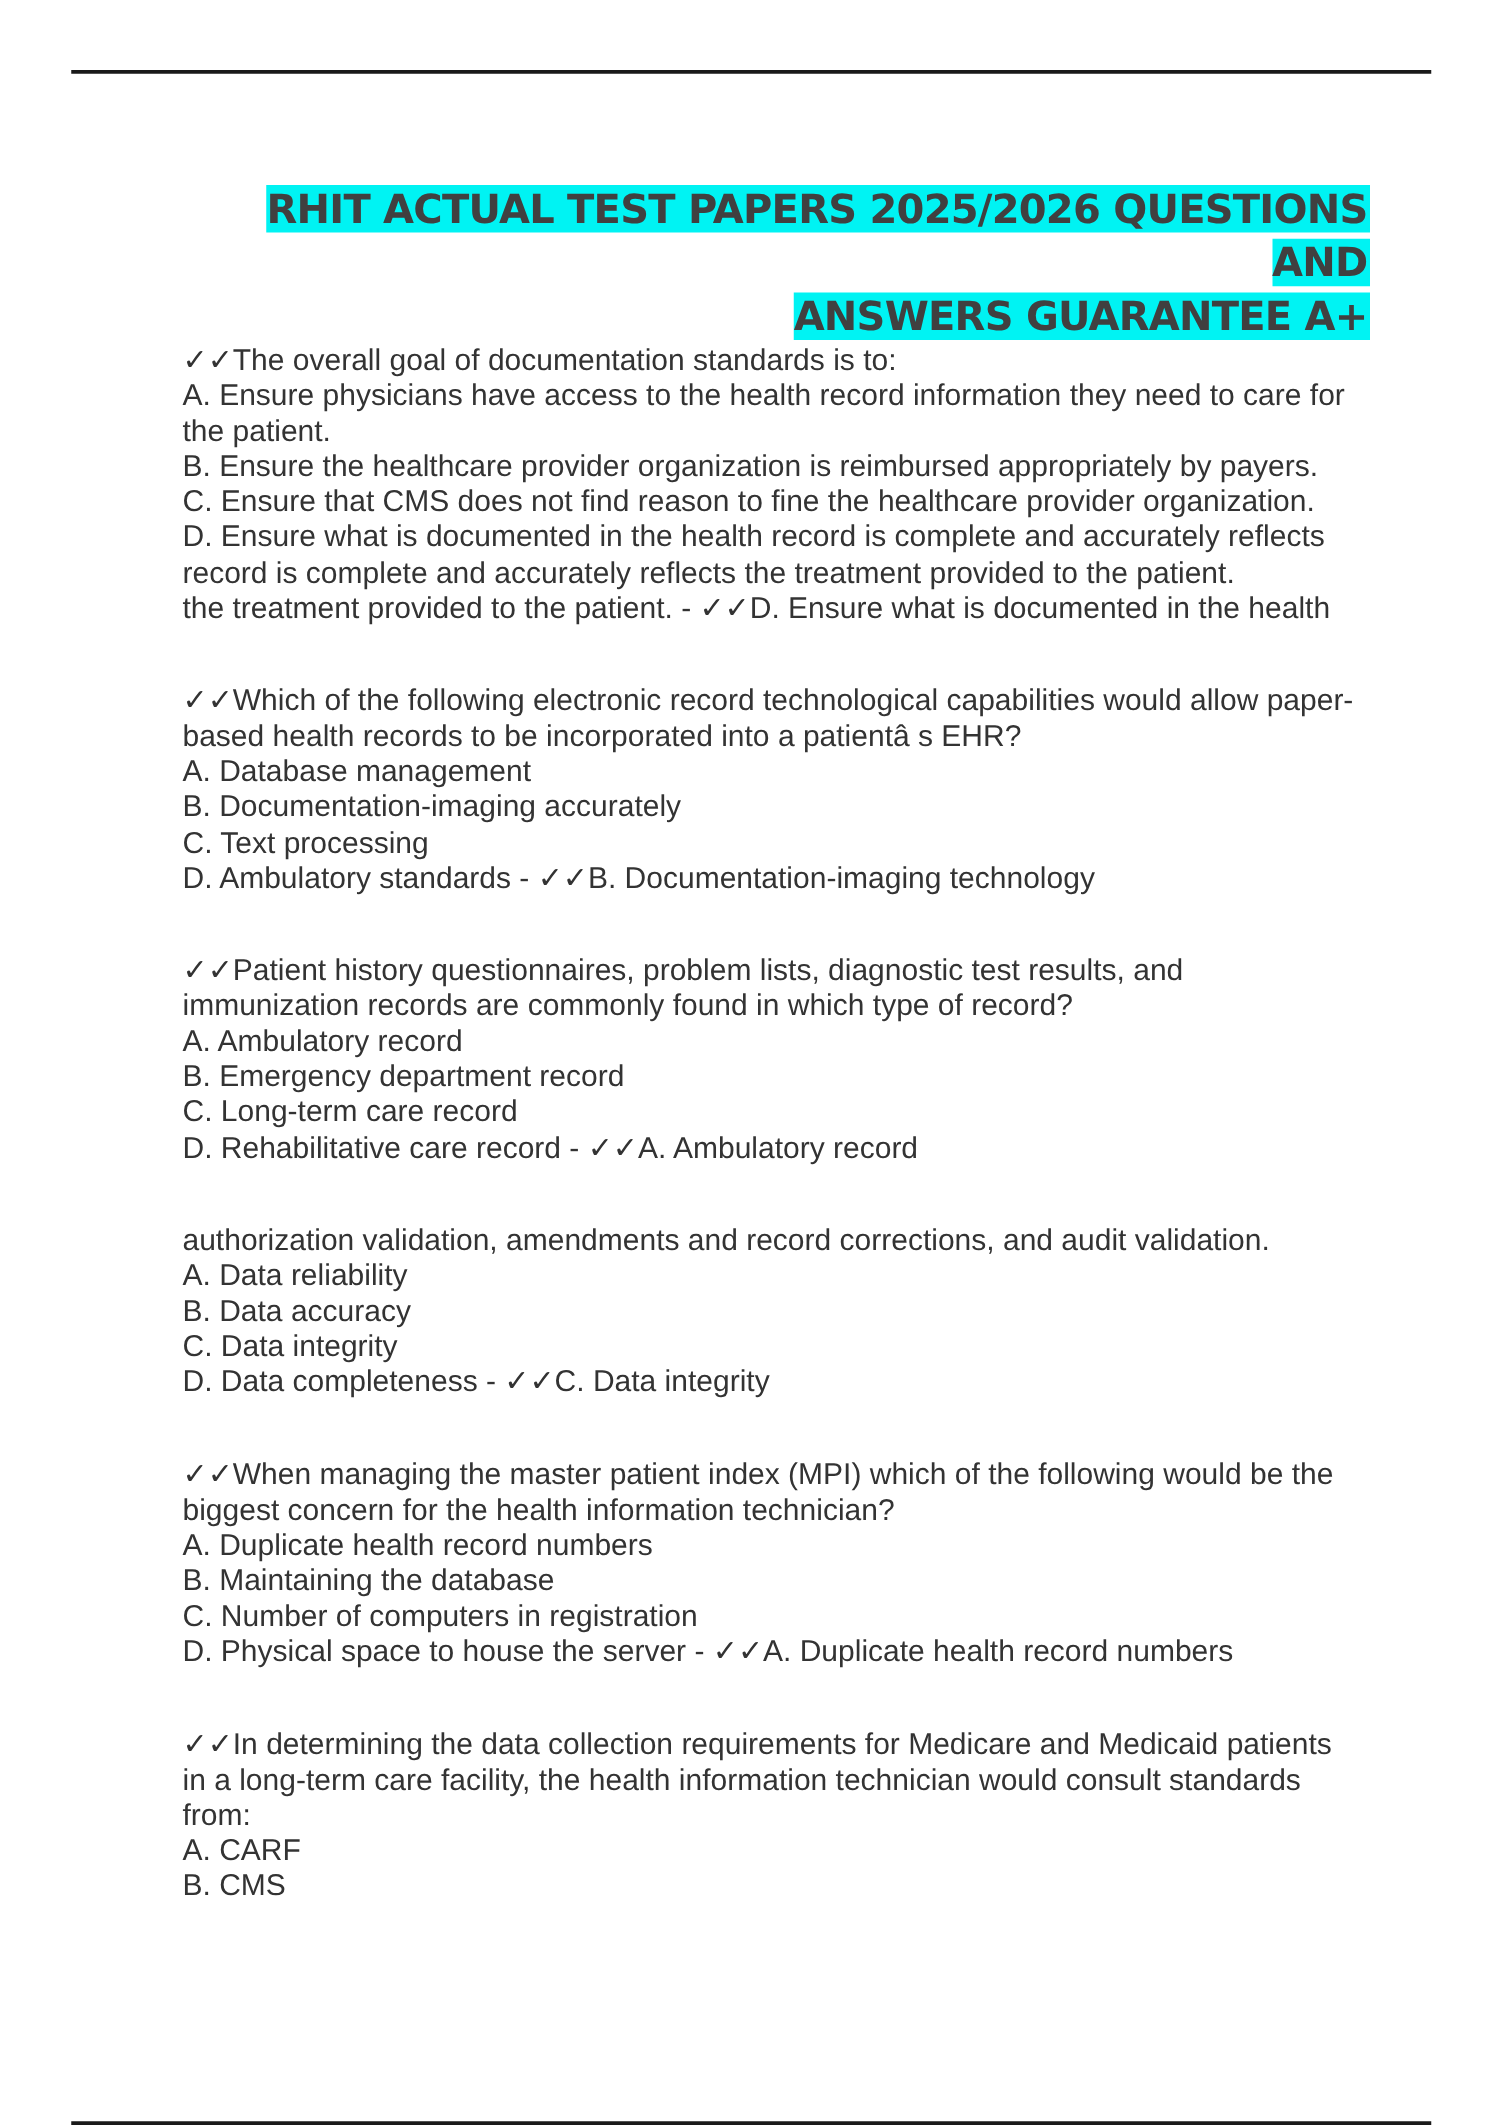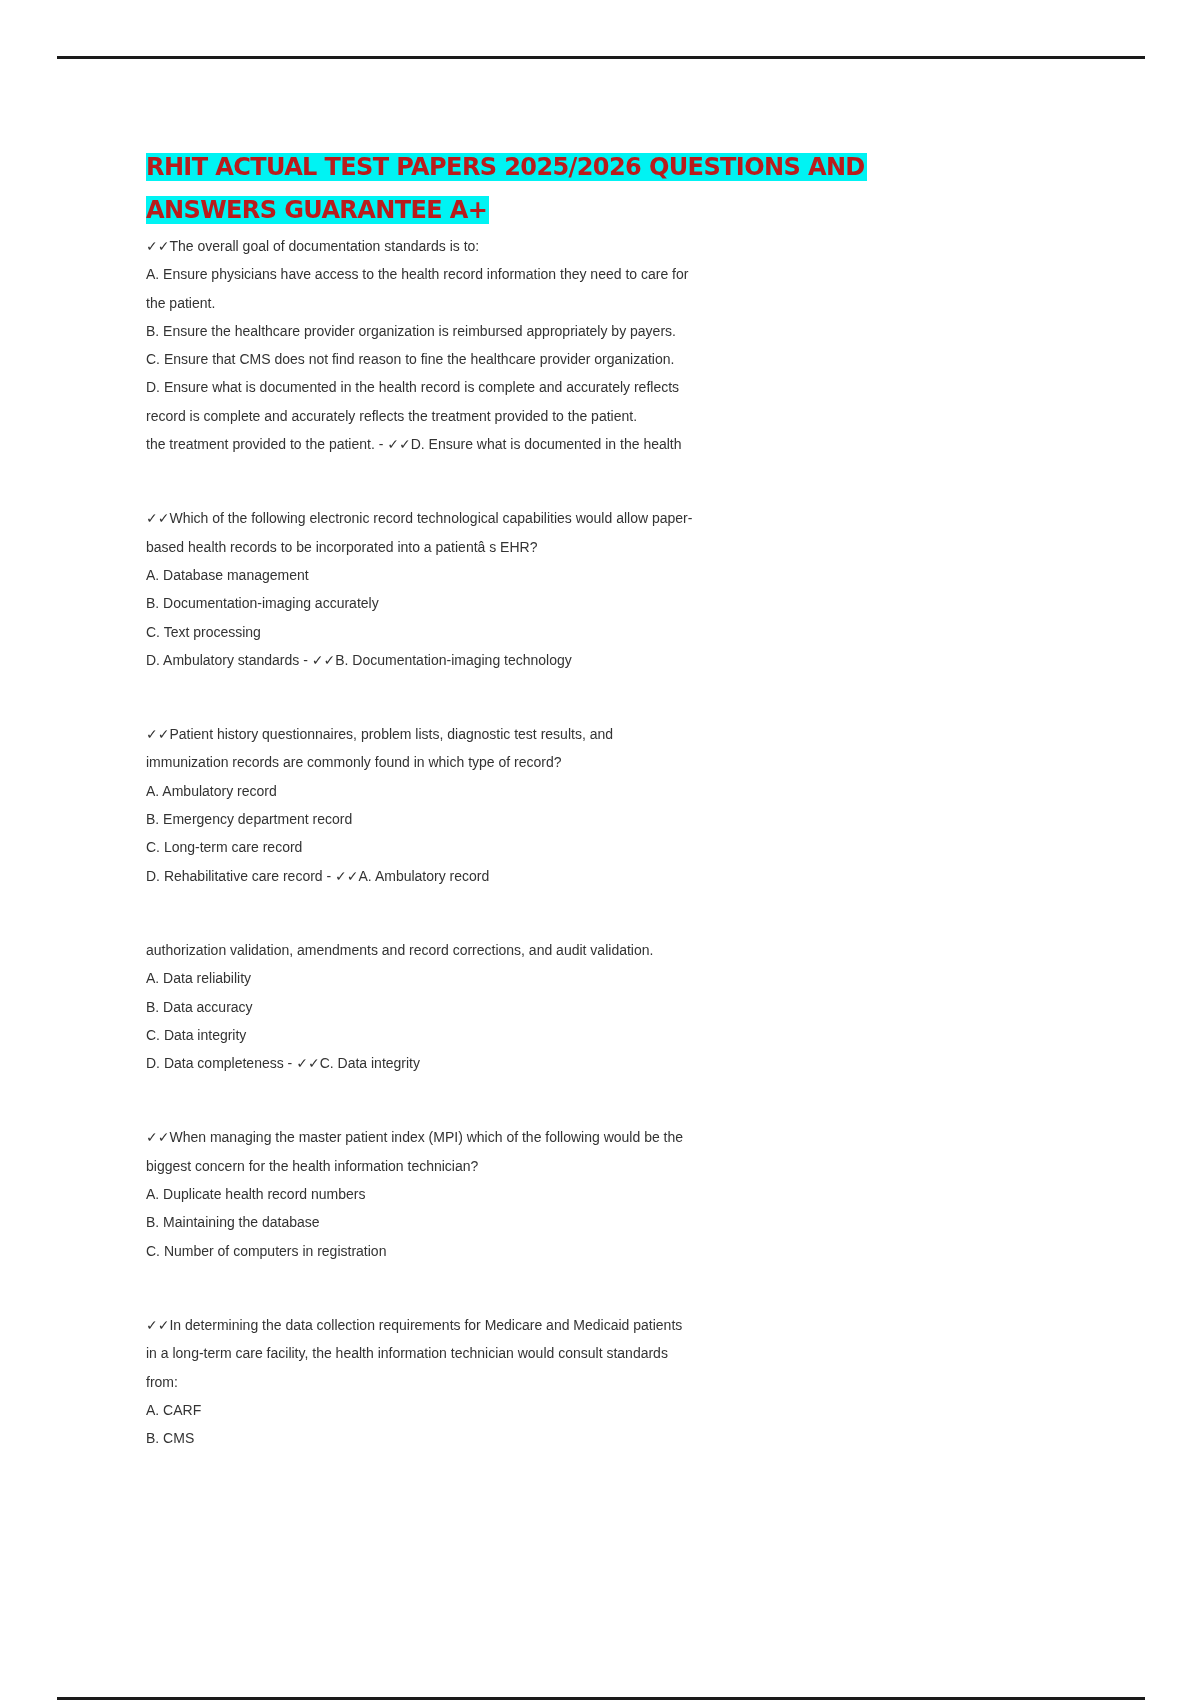--- a/index.html
+++ b/index.html
@@ -27,34 +27,35 @@
     .content {
       position: absolute;
       left: 146px;
       top: 146px;
       width: 950px;
       color: #333333;
     }
     .title {
       font-family: "DejaVu Sans", sans-serif;
       font-weight: bold;
-      font-size: 24px;
+      font-size: 32px;
       line-height: 43px;
-      color: #b91c1c;
+      color: #404040;
       letter-spacing: -0.6px;
       margin: 0;
+      text-align: right;
     }
     .title span {
       background: #00f3f3;
       box-decoration-break: clone;
       -webkit-box-decoration-break: clone;
       padding: 0 2px 0 0;
     }
     .qa {
-      font-size: 14px;
+      font-size: 24px;
       line-height: 28.3px;
       margin: 0;
     }
     .qa + .qa { margin-top: 46px; }
     .line { display: block; white-space: pre-wrap; }
   </style>
 </head>
 <body>
 
 <div class="rule top"></div>
@@ -98,20 +99,21 @@
     <span class="line">C. Data integrity</span>
     <span class="line">D. Data completeness - ✓✓C. Data integrity</span>
   </div>
 
   <div class="qa">
     <span class="line">✓✓When managing the master patient index (MPI) which of the following would be the</span>
     <span class="line">biggest concern for the health information technician?</span>
     <span class="line">A. Duplicate health record numbers</span>
     <span class="line">B. Maintaining the database</span>
     <span class="line">C. Number of computers in registration</span>
+    <span class="line">D. Physical space to house the server - ✓✓A. Duplicate health record numbers</span>
   </div>
 
   <div class="qa">
     <span class="line">✓✓In determining the data collection requirements for Medicare and Medicaid patients</span>
     <span class="line">in a long-term care facility, the health information technician would consult standards</span>
     <span class="line">from:</span>
     <span class="line">A. CARF</span>
     <span class="line">B. CMS</span>
   </div>
 </div>

